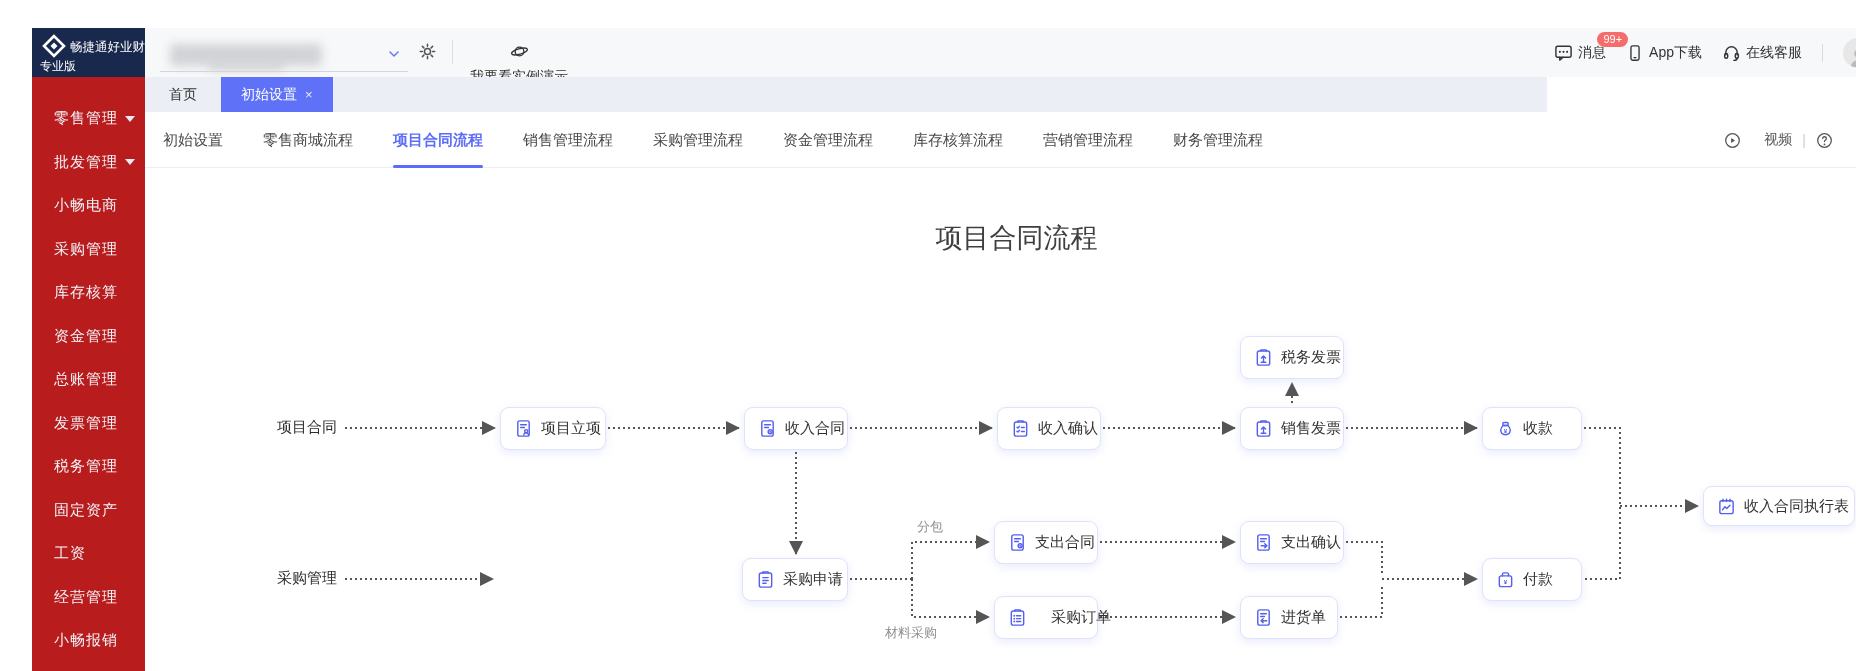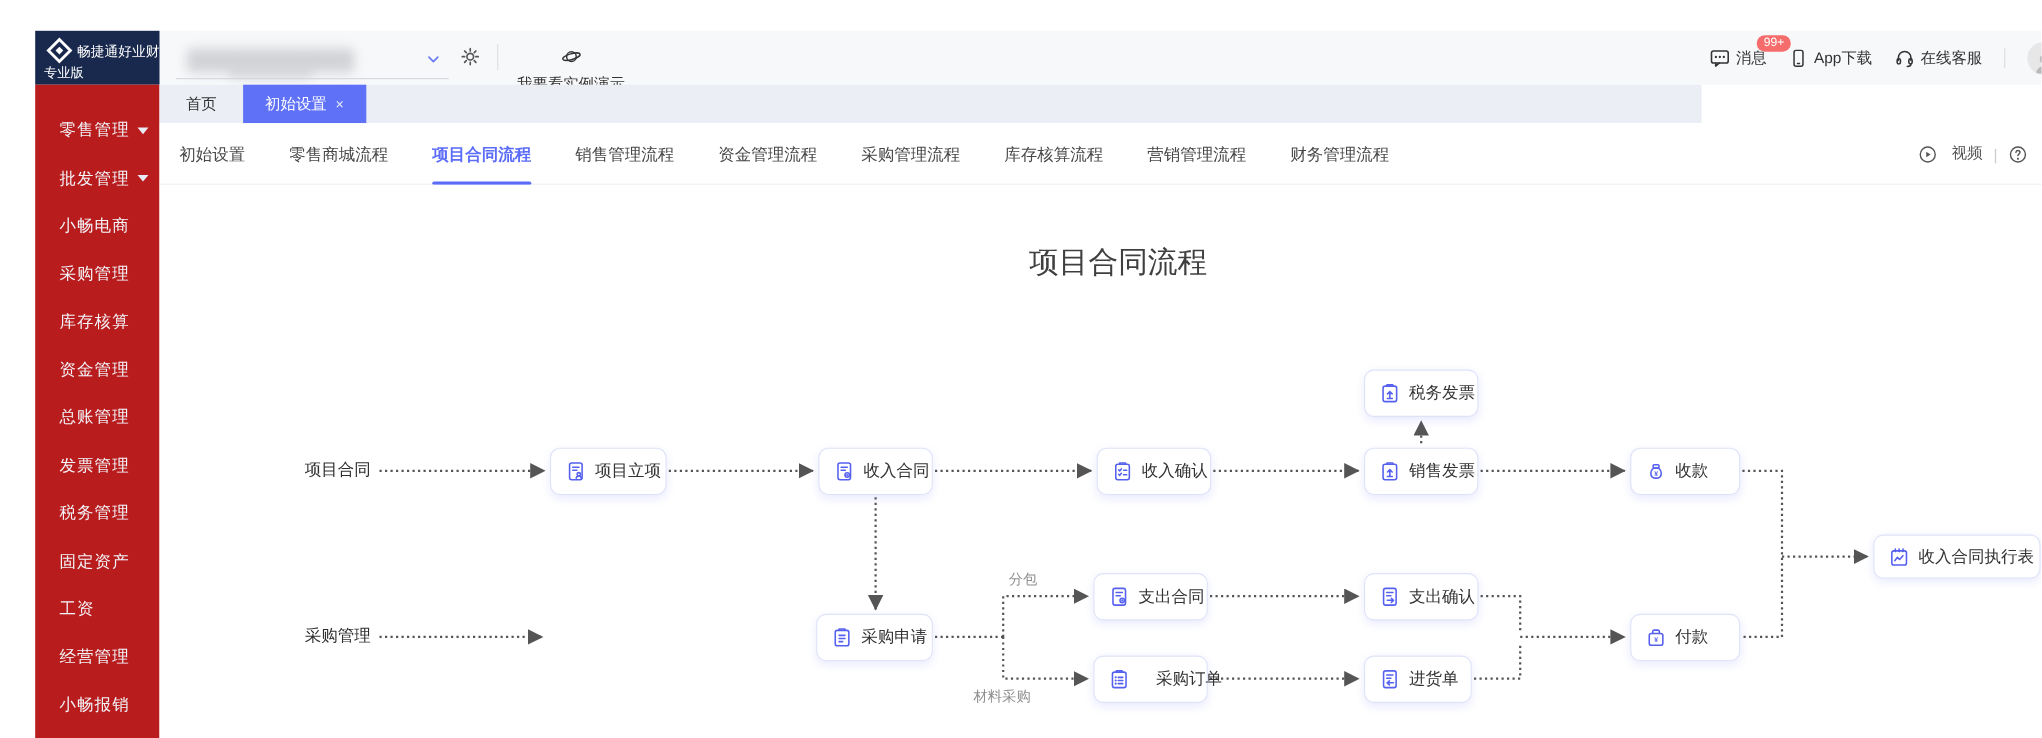--- a/index.html
+++ b/index.html
@@ -46,21 +46,21 @@
   .tab-active { display:flex; align-items:center; gap:8px; padding:0 20px; font-size:14px; color:#fff; background:#5f72f7; cursor:pointer; }
   .tab-close { font-size:13px; color:#e7eaff; cursor:pointer; }
 
   
   .flowtabs { position:absolute; left:113px; top:112px; width:1743px; height:56px; background:#fff; border-bottom:1px solid #eceef3; }
   .flowtabs-list { position:absolute; left:18px; top:0; height:56px; display:flex; align-items:center; gap:40px; list-style:none; }
   .flowtab { position:relative; height:56px; display:flex; align-items:center; font-size:15px; color:#474747; cursor:pointer; white-space:nowrap; }
   .flowtab.active { color:#5b6cf9; font-weight:bold; }
   .flowtab.active::after { content:""; position:absolute; left:0; right:0; bottom:0; height:3px; background:#5b6cf9; border-radius:2px; }
   .flowtabs-right { position:absolute; right:4px; top:0; height:56px; display:flex; align-items:center; gap:8px; font-size:14px; color:#555; white-space:nowrap; }
-  .ft-link { display:flex; align-items:center; gap:13px; cursor:pointer; }
+  .ft-link { display:flex; align-items:center; gap:23px; cursor:pointer; }
   .ft-sep { color:#ccc; margin:0 2px; }
 
   
   .canvas { position:absolute; left:113px; top:168px; width:1743px; height:503px; background:#fff; }
   .diagram-title { position:absolute; left:0; width:100%; top:52px; text-align:center; font-size:27px; color:#3f3f3f; }
   .edges-svg { position:absolute; left:0; top:0; width:1743px; height:503px; }
   .flow-node { position:absolute; display:flex; align-items:center; gap:8px; padding-left:13px; background:#fff; border:1px solid #dfe3f8; border-radius:9px; box-shadow:0 3px 8px rgba(100,115,245,.14); font-size:15px; color:#333; cursor:pointer; white-space:nowrap; }
   .flow-node .nicon { display:flex; color:#5560ee; }
   .row-label { position:absolute; font-size:15px; color:#2e2e2e; font-weight:500; white-space:nowrap; }
   .edge-label { position:absolute; font-size:13px; color:#8f8f8f; white-space:nowrap; }
@@ -216,22 +216,22 @@
       <span class="tab-close">×</span>
     </div>
   </div>
 
   <div class="flowtabs">
     <ul class="flowtabs-list" id="flowtabs-list">
         <li class="flowtab">初始设置</li>
         <li class="flowtab">零售商城流程</li>
         <li class="flowtab active">项目合同流程</li>
         <li class="flowtab">销售管理流程</li>
+        <li class="flowtab">采购管理流程</li>
         <li class="flowtab">资金管理流程</li>
-        <li class="flowtab">采购管理流程</li>
         <li class="flowtab">库存核算流程</li>
         <li class="flowtab">营销管理流程</li>
         <li class="flowtab">财务管理流程</li>
       </ul>
     <div class="flowtabs-right">
       <span class="ft-link">
         <span>
           <svg class="sicon" width="17" height="17" viewBox="0 0 20 20" fill="none" stroke="currentColor" stroke-width="1.5">
             <circle cx="10" cy="10" r="8"></circle>
             <path d="M8.4 7l4.6 3-4.6 3z" fill="currentColor" stroke="none"></path>

